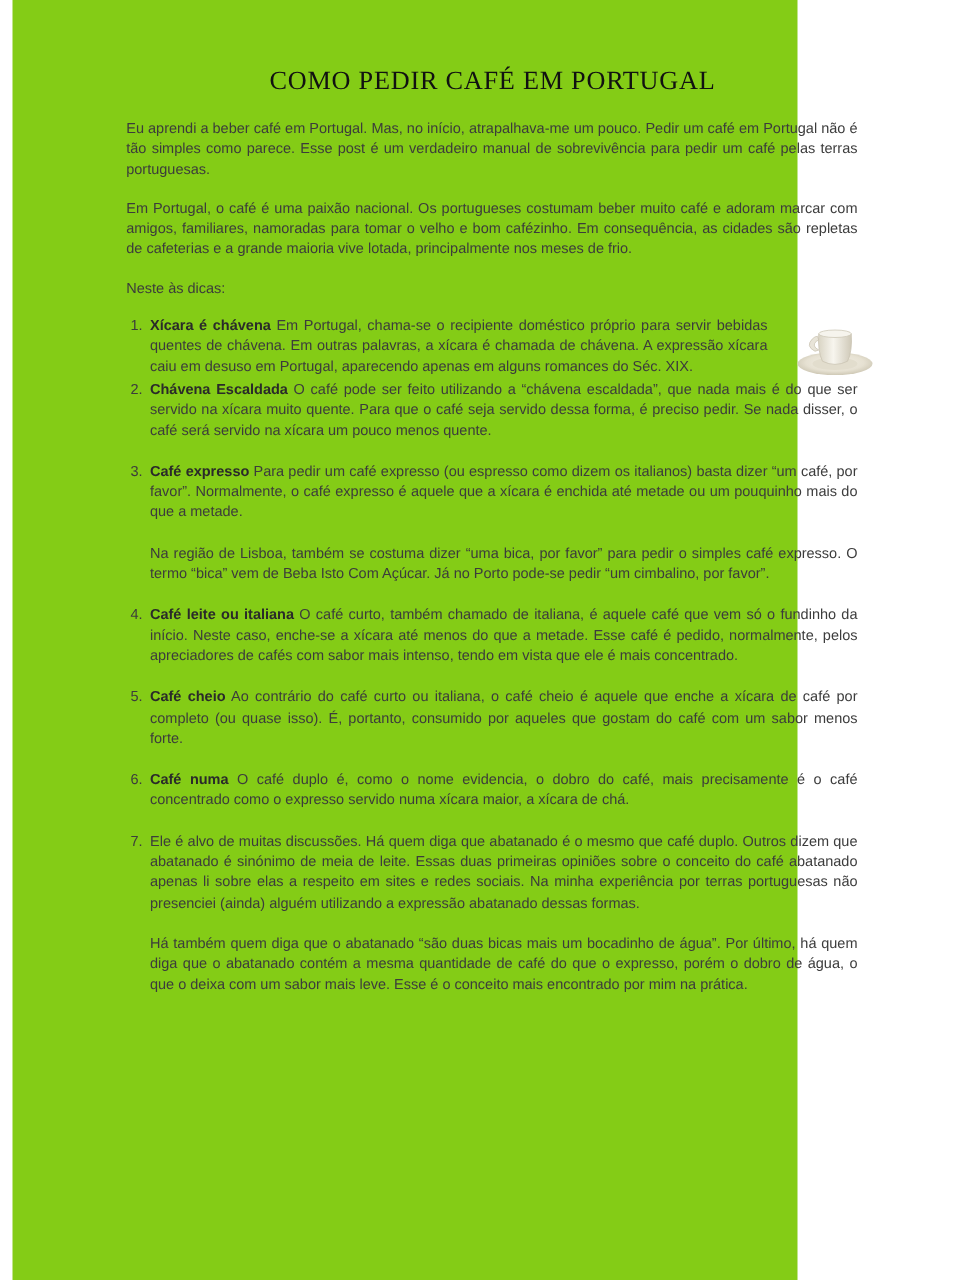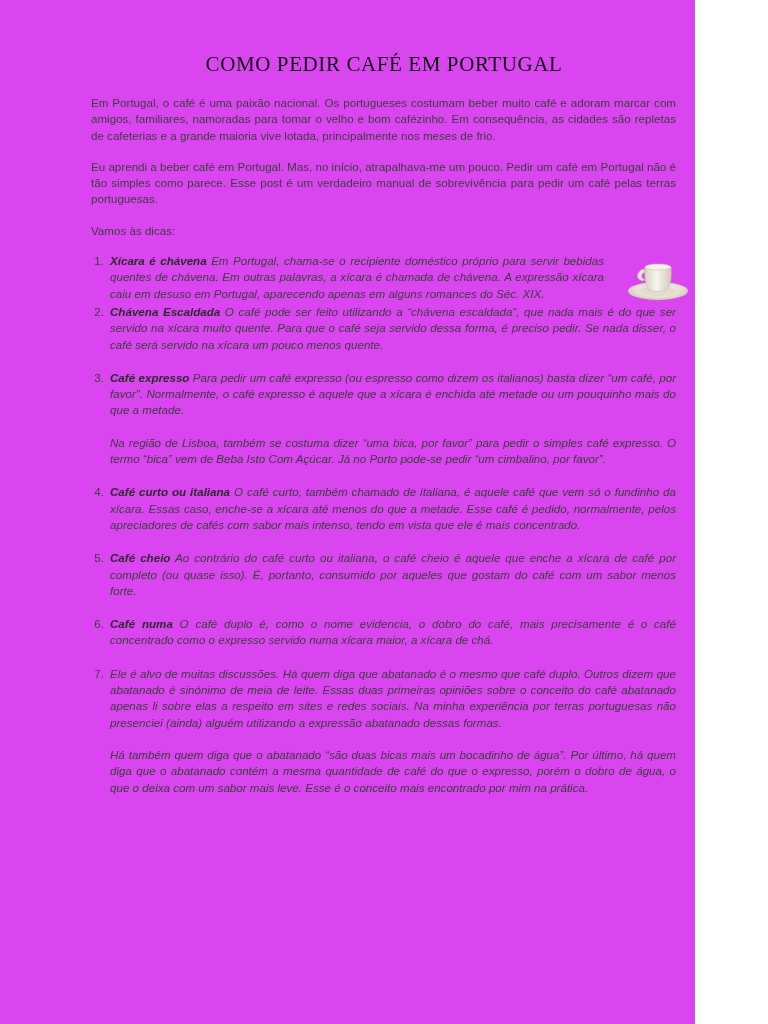--- a/index.html
+++ b/index.html
@@ -1,32 +1,32 @@
 <!DOCTYPE html>
 <html><head>
 <meta charset="utf-8">
 <style>
   html, body { margin: 0; padding: 0; background: #ffffff; }
   body { width: 768px; height: 1024px; position: relative; overflow: hidden; }
-  .page { position: absolute; left: 0; top: 0; width: 695px; height: 1024px; background: #d946ef; }
+  .page { position: absolute; left: 10px; top: 0; width: 628px; height: 1024px; background: #84cc16; }
   .title {
     position: absolute; left: 0; top: 52px; width: 768px; text-align: center;
     font-family: "Liberation Serif", "DejaVu Serif", serif; font-size: 21px;
     letter-spacing: 0.6px; color: #111; margin: 0; font-weight: normal;
   }
   .body {
     position: absolute; left: 91px; top: 95px; width: 585px;
     font-family: "Liberation Sans", "DejaVu Sans", sans-serif;
     font-size: 11.6px; line-height: 16.3px; color: #3c3c3c; text-align: justify;
   }
   .body p { margin: 0 0 15px 0; }
   .list { list-style: none; margin: 0; padding: 0; }
   .item { position: relative; padding-left: 19px; margin: 0; }
   .item .num { position: absolute; left: -5px; top: 0; width: 18px; text-align: right; }
-  .item p { margin: 0; font-style: italic; }
+  .item p { margin: 0; }
   .item b { color: #2a2a2a; }
   .item.i1 { padding-right: 72px; margin-bottom: 2px; }
   .item.i2 { margin-bottom: 17px; }
   .item.i3 { margin-bottom: 17px; }
   .item.i3 .sub { margin-top: 16px; }
   .item.i4 { margin-bottom: 17px; }
   .item.i5 { margin-bottom: 17px; }
   .item.i6 { margin-bottom: 17px; }
   .item.i7 .sub { margin-top: 16px; }
   .cup {
@@ -34,23 +34,23 @@
   }
   .nobr-last { text-align: left; }
 </style>
 </head>
 <body>
 
 <div class="page">
   <h1 class="title">COMO PEDIR CAFÉ EM PORTUGAL</h1>
 
   <div class="body">
+    <p>Eu aprendi a beber café em Portugal. Mas, no início, atrapalhava-me um pouco. Pedir um café em Portugal não é tão simples como parece. Esse post é um verdadeiro manual de sobrevivência para pedir um café pelas terras portuguesas.</p>
     <p>Em Portugal, o café é uma paixão nacional. Os portugueses costumam beber muito café e adoram marcar com amigos, familiares, namoradas para tomar o velho e bom cafézinho. Em consequência, as cidades são repletas de cafeterias e a grande maioria vive lotada, principalmente nos meses de frio.</p>
-    <p>Eu aprendi a beber café em Portugal. Mas, no início, atrapalhava-me um pouco. Pedir um café em Portugal não é tão simples como parece. Esse post é um verdadeiro manual de sobrevivência para pedir um café pelas terras portuguesas.</p>
-    <p style="margin-bottom:14px">Vamos às dicas:</p>
+    <p style="margin-bottom:14px">Neste às dicas:</p>
 
     <ol class="list">
       <li class="item i1">
         <span class="num">1.</span>
         <p><b>Xícara é chávena</b><span> Em Portugal, chama-se o recipiente doméstico próprio para servir bebidas quentes de chávena. Em outras palavras, a xícara é chamada de chávena. A expressão xícara caiu em desuso em Portugal, aparecendo apenas em alguns romances do Séc. XIX.</span></p>
         <svg class="cup" viewBox="0 0 68 64">
           <defs>
             <radialGradient id="sauc" cx="50%" cy="45%" r="55%">
               <stop offset="0%" stop-color="#f4f1e8"></stop>
               <stop offset="70%" stop-color="#e6e1d2"></stop>
@@ -76,21 +76,21 @@
       </li>
 
       <li class="item i3">
         <span class="num">3.</span>
         <p><b>Café expresso</b><span> Para pedir um café expresso (ou espresso como dizem os italianos) basta dizer “um café, por favor”. Normalmente, o café expresso é aquele que a xícara é enchida até metade ou um pouquinho mais do que a metade.</span></p>
         <p class="sub">Na região de Lisboa, também se costuma dizer “uma bica, por favor” para pedir o simples café expresso. O termo “bica” vem de Beba Isto Com Açúcar. Já no Porto pode-se pedir “um cimbalino, por favor”.</p>
       </li>
 
       <li class="item i4">
         <span class="num">4.</span>
-        <p><b>Café curto ou italiana</b><span> O café curto, também chamado de italiana, é aquele café que vem só o fundinho da xícara. Essas caso, enche-se a xícara até menos do que a metade. Esse café é pedido, normalmente, pelos apreciadores de cafés com sabor mais intenso, tendo em vista que ele é mais concentrado.</span></p>
+        <p><b>Café leite ou italiana</b><span> O café curto, também chamado de italiana, é aquele café que vem só o fundinho da início. Neste caso, enche-se a xícara até menos do que a metade. Esse café é pedido, normalmente, pelos apreciadores de cafés com sabor mais intenso, tendo em vista que ele é mais concentrado.</span></p>
       </li>
 
       <li class="item i5">
         <span class="num">5.</span>
         <p><b>Café cheio</b><span> Ao contrário do café curto ou italiana, o café cheio é aquele que enche a xícara de café por completo (ou quase isso). É, portanto, consumido por aqueles que gostam do café com um sabor menos forte.</span></p>
       </li>
 
       <li class="item i6">
         <span class="num">6.</span>
         <p><b>Café numa</b><span> O café duplo é, como o nome evidencia, o dobro do café, mais precisamente é o café concentrado como o expresso servido numa xícara maior, a xícara de chá.</span></p>

